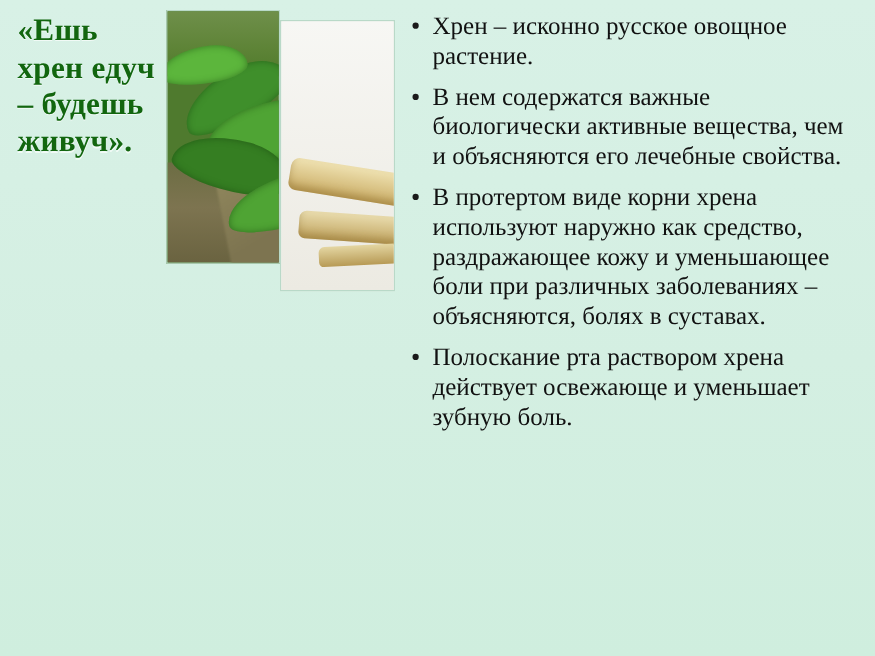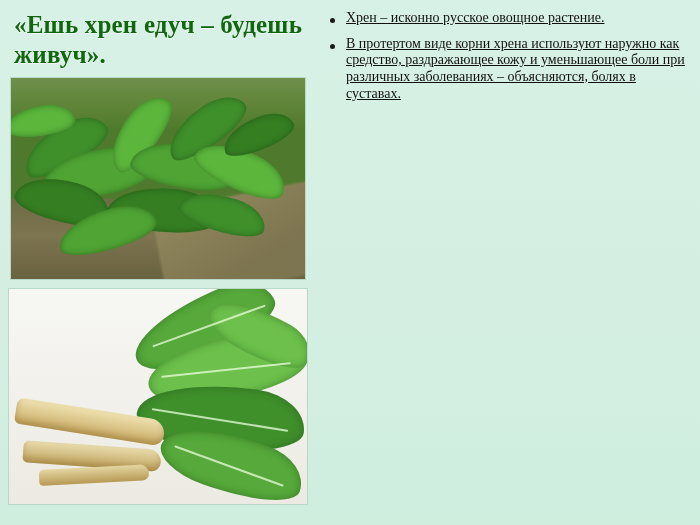--- a/index.html
+++ b/index.html
@@ -23,21 +23,21 @@
     display: flex;
     flex-direction: row;
   }
   
   .left-col {
     width: 316px;
     flex: 0 0 316px;
     padding: 8px 0 0 8px;
     box-sizing: border-box;
     display: flex;
-    flex-direction: column;
+    flex-direction: row;
   }
   .title {
     color: #12660f;
     font-family: "Liberation Serif", serif;
     font-weight: bold;
     font-size: 25px;
     line-height: 1.18;
     margin: 2px 0 8px 6px;
     text-shadow: 0 1px 0 rgba(255,255,255,0.65);
     letter-spacing: 0.2px;
@@ -144,23 +144,22 @@
     list-style: none;
     margin: 0;
     padding: 0;
   }
   ul.bullets > li {
     position: relative;
     padding-left: 18px;
     margin: 0 0 9px 0;
     color: #111111;
     font-family: "Liberation Serif", serif;
-    font-size: 14px;
+    font-size: 20px;
     line-height: 1.19;
-    text-decoration: underline;
   }
   ul.bullets > li:before {
     content: "";
     position: absolute;
     left: 2px;
     top: 8px;
     width: 5px;
     height: 5px;
     background: #1a1a1a;
     border-radius: 50%;
@@ -211,17 +210,19 @@
       <div class="root-a"></div>
       <div class="root-b"></div>
       <div class="root-c"></div>
     </div>
 
   </div>
 
   <div class="right-col">
     <ul class="bullets">
       <li>Хрен – исконно русское овощное растение.</li>
+      <li>В нем содержатся важные биологически активные вещества, чем и объясняются его лечебные свойства.</li>
       <li>В протертом виде корни хрена используют наружно как средство, раздражающее кожу и уменьшающее боли при различных заболеваниях – объясняются, болях в суставах.</li>
+      <li>Полоскание рта раствором хрена действует освежающе и уменьшает зубную боль.</li>
     </ul>
   </div>
 
 </div>
 
 </body></html>

